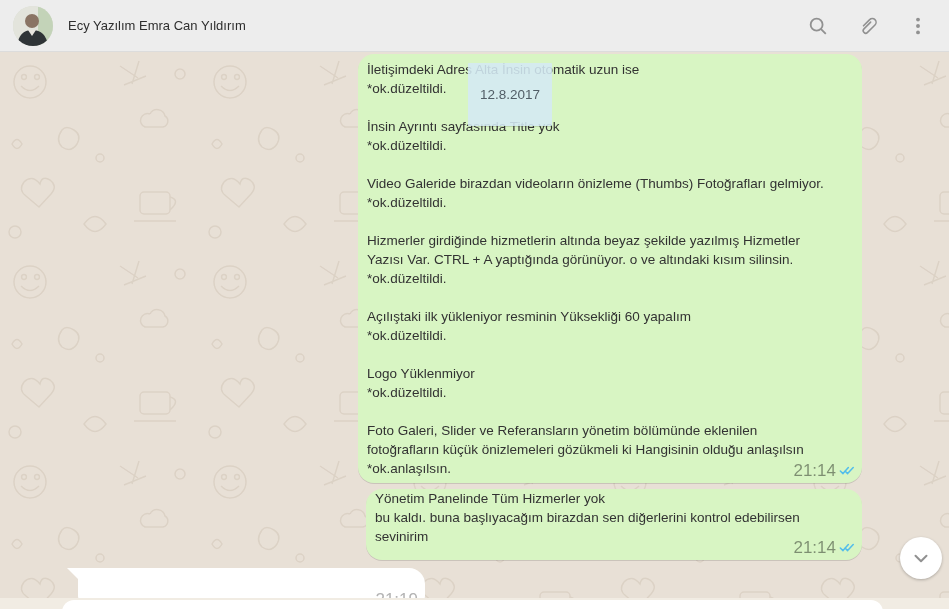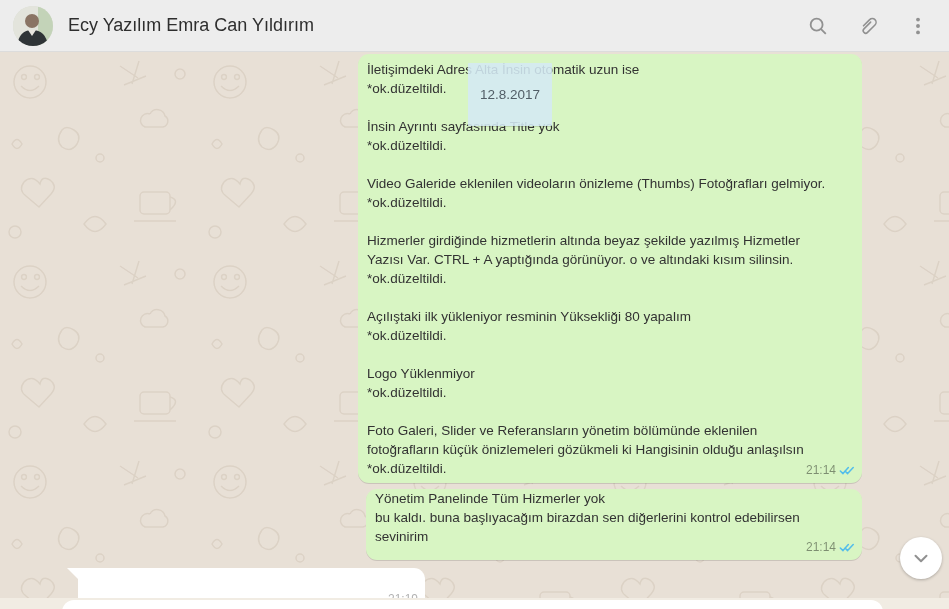--- a/index.html
+++ b/index.html
@@ -14,53 +14,53 @@
   .header {
     position:absolute; top:0; left:0; right:0; height:52px;
     background:#ededed; border-bottom:1px solid #dcdcdc;
     display:flex; align-items:center; z-index:30;
   }
   .avatar {
     width:40px; height:40px; border-radius:50%; overflow:hidden;
     margin-left:13px; flex:0 0 auto; cursor:pointer; background:#d8ddd2;
   }
   .contact-name {
-    margin-left:15px; font-size:18px; font-weight:500; color:#2e2e2e;
+    margin-left:15px; font-size:13px; font-weight:500; color:#2e2e2e;
     flex:1 1 auto; white-space:nowrap; overflow:hidden;
   }
   .header-actions { display:flex; align-items:center; gap:26px; padding-right:19px; }
   .icon-btn { width:24px; height:24px; display:flex; align-items:center; justify-content:center; cursor:pointer; }
 
   
   .chat {
     position:absolute; top:52px; left:0; right:0; bottom:0; overflow:hidden;
   }
   .wallpaper { position:absolute; inset:0; }
 
   .bubble {
-    position:absolute; border-radius:11px;
+    position:absolute; border-radius:16px;
     box-shadow:0 1px .5px rgba(0,0,0,.13);
     font-size:13.5px; line-height:19px; color:#323232;
   }
   .bubble.out { background:#d8f5c3; }
   .bubble.in  { background:#ffffff; }
 
   .bubble-1 { top:2px; right:87px; width:504px; height:429px; padding:6px 8px 5px 9px; }
   .bubble-2 { top:437px; right:87px; width:496px; height:71px; padding:0 8px 5px 9px; }
   .bubble-3 { top:516px; left:78px; width:347px; height:44px; padding:9px 10px 5px 12px; border-top-left-radius:0; }
 
   .para { white-space:pre; margin-bottom:19px; }
   .para:last-child { margin-bottom:0; }
   .msg-text { white-space:pre; }
 
   .meta {
     position:absolute; right:7px; bottom:3px;
     display:flex; align-items:center; gap:3px;
   }
-  .meta .time { font-size:12px; color:rgba(0,0,0,.42); }
+  .meta .time { font-size:17px; color:rgba(0,0,0,.42); }
   .bubble.in .meta .time { color:#b3b3b3; }
 
   .tail-in {
     position:absolute; left:-11px; top:0; width:0; height:0;
     border-top:11px solid #ffffff; border-left:11px solid transparent;
   }
 
   .date-badge {
     position:absolute; top:11px; left:434px; z-index:10;
     background:rgba(212,233,244,.88); border-radius:1px;
@@ -149,32 +149,32 @@
         </pattern>
       </defs>
       <rect width="100%" height="100%" fill="url(#doodle)"></rect>
     </svg>
 
     <div class="bubble out bubble-1">
       <div class="para">İletişimdeki Adres Alta İnsin otomatik uzun ise
 *ok.düzeltildi.</div>
       <div class="para">İnsin Ayrıntı sayfasında Title yok
 *ok.düzeltildi.</div>
-      <div class="para">Video Galeride eklenilen videoların önizleme (Thumbs) Fotoğrafları gelmiyor.
+      <div class="para">Video Galeride birazdan videoların önizleme (Thumbs) Fotoğrafları gelmiyor.
 *ok.düzeltildi.</div>
       <div class="para">Hizmerler girdiğinde hizmetlerin altında beyaz şekilde yazılmış Hizmetler
 Yazısı Var. CTRL + A yaptığında görünüyor. o ve altındaki kısım silinsin.
 *ok.düzeltildi.</div>
-      <div class="para">Açılıştaki ilk yükleniyor resminin Yüksekliği 80 yapalım
+      <div class="para">Açılıştaki ilk yükleniyor resminin Yüksekliği 60 yapalım
 *ok.düzeltildi.</div>
       <div class="para">Logo Yüklenmiyor
 *ok.düzeltildi.</div>
       <div class="para">Foto Galeri, Slider ve Referansların yönetim bölümünde eklenilen
 fotoğrafların küçük önizlemeleri gözükmeli ki Hangisinin olduğu anlaşılsın
-*ok.düzeltildi.</div>
+*ok.anlaşılsın.</div>
       <div class="meta">
         <span class="time">21:14</span>
         <svg width="16" height="11" viewBox="0 0 18 12" fill="none" stroke="#53bdeb" stroke-width="1.7" stroke-linecap="round" stroke-linejoin="round">
           <path d="M1.5 6.5 L4.5 9.5 L10.5 2.7"></path>
           <path d="M7 6.8 L9.7 9.5 L16 2.7"></path>
         </svg>
       </div>
     </div>
 
     <div class="bubble out bubble-2">

